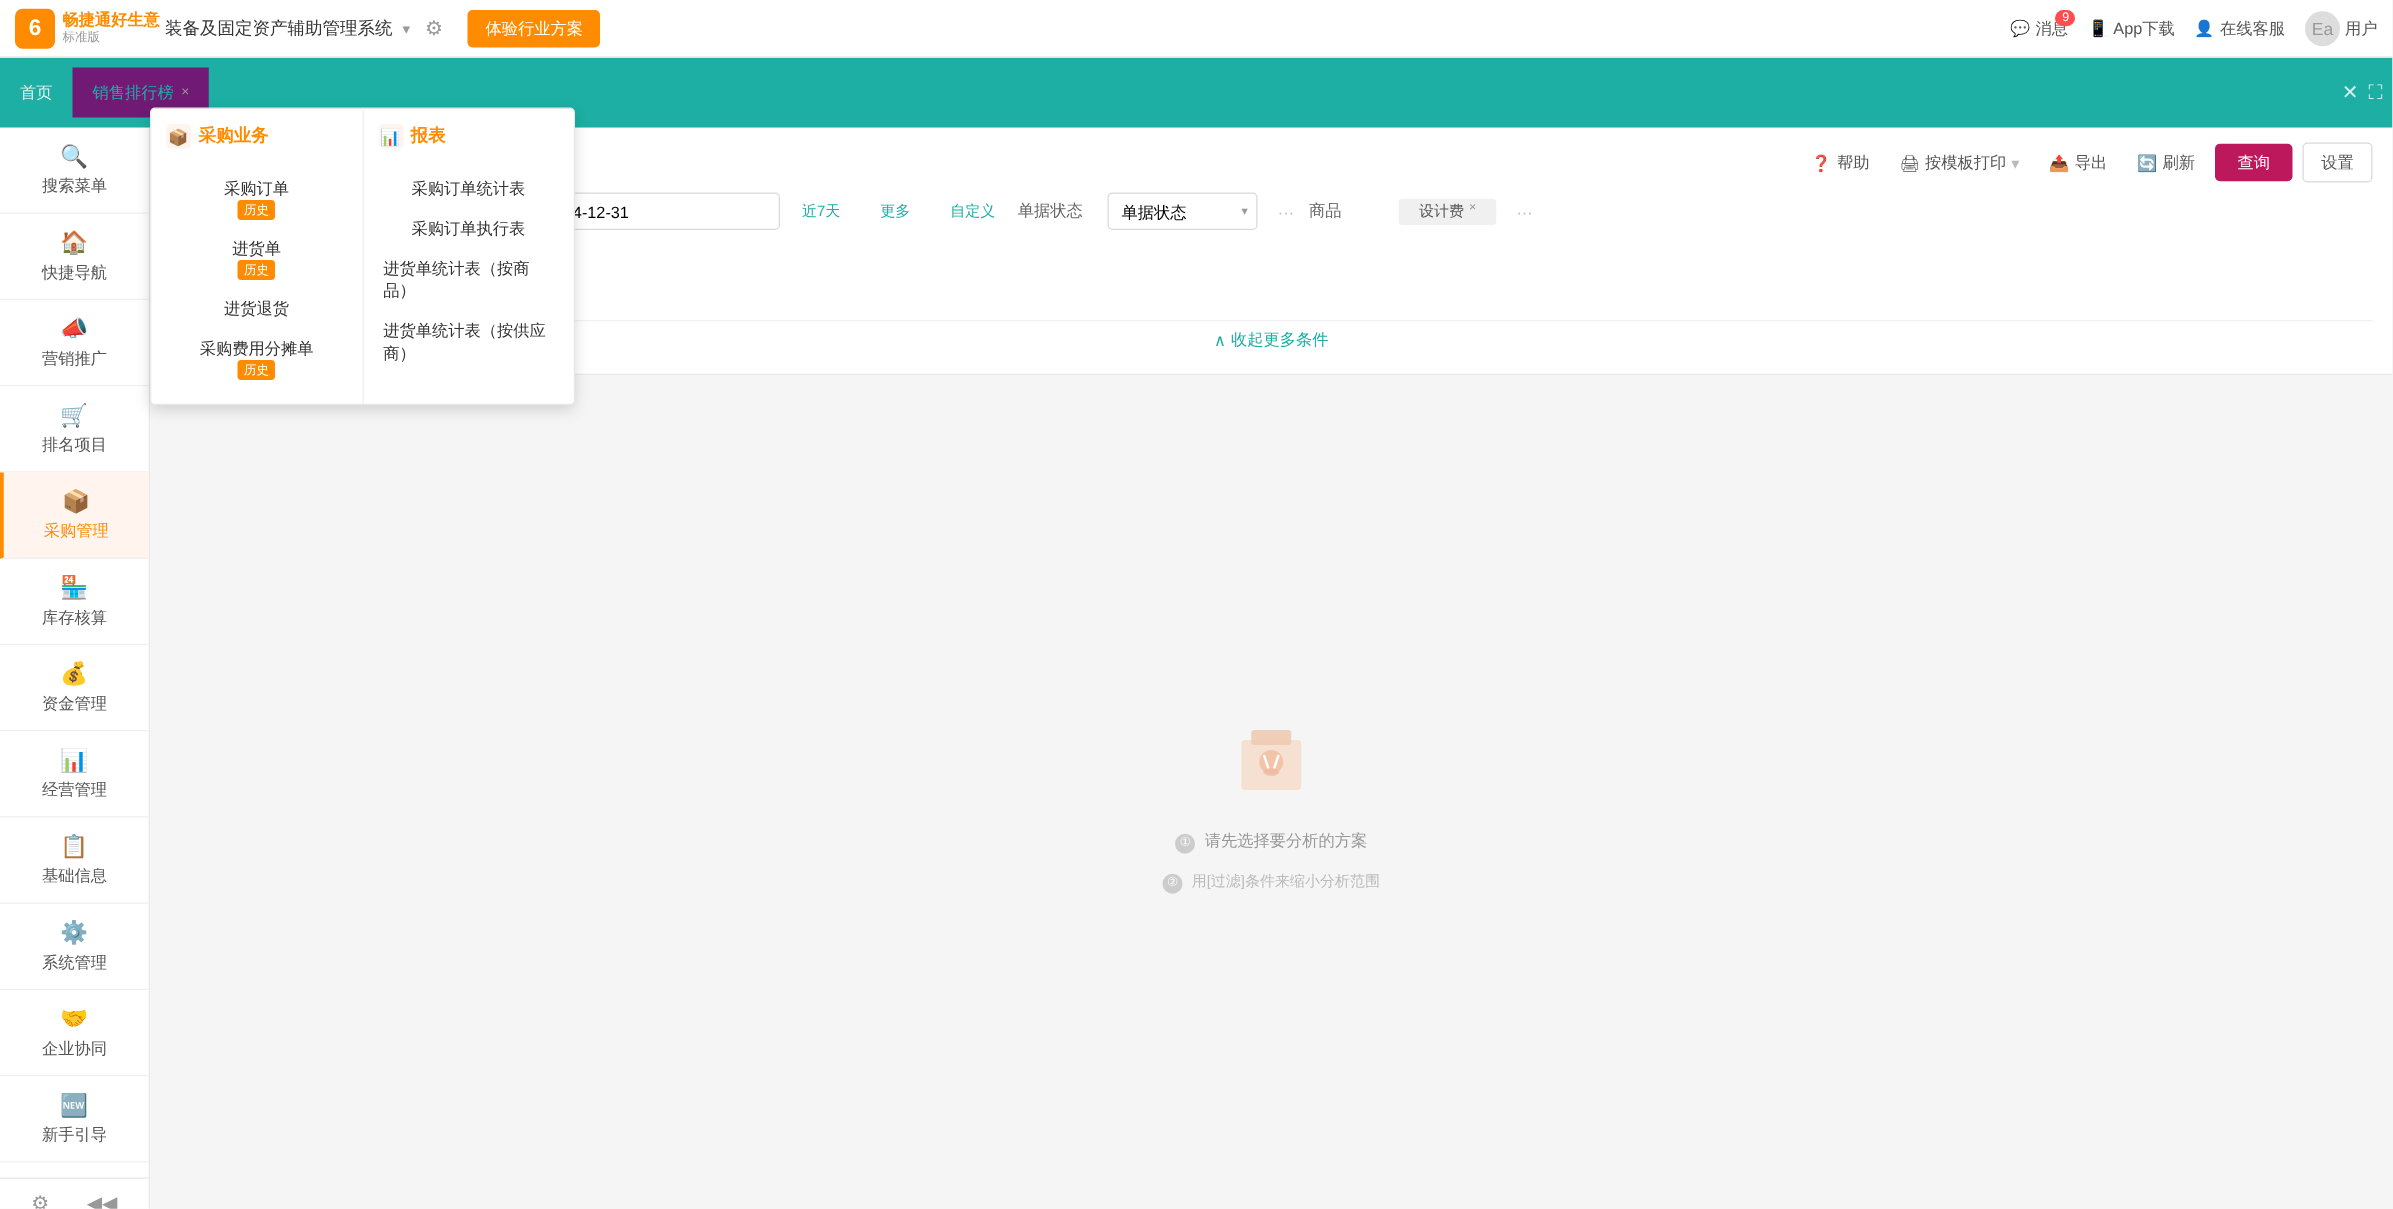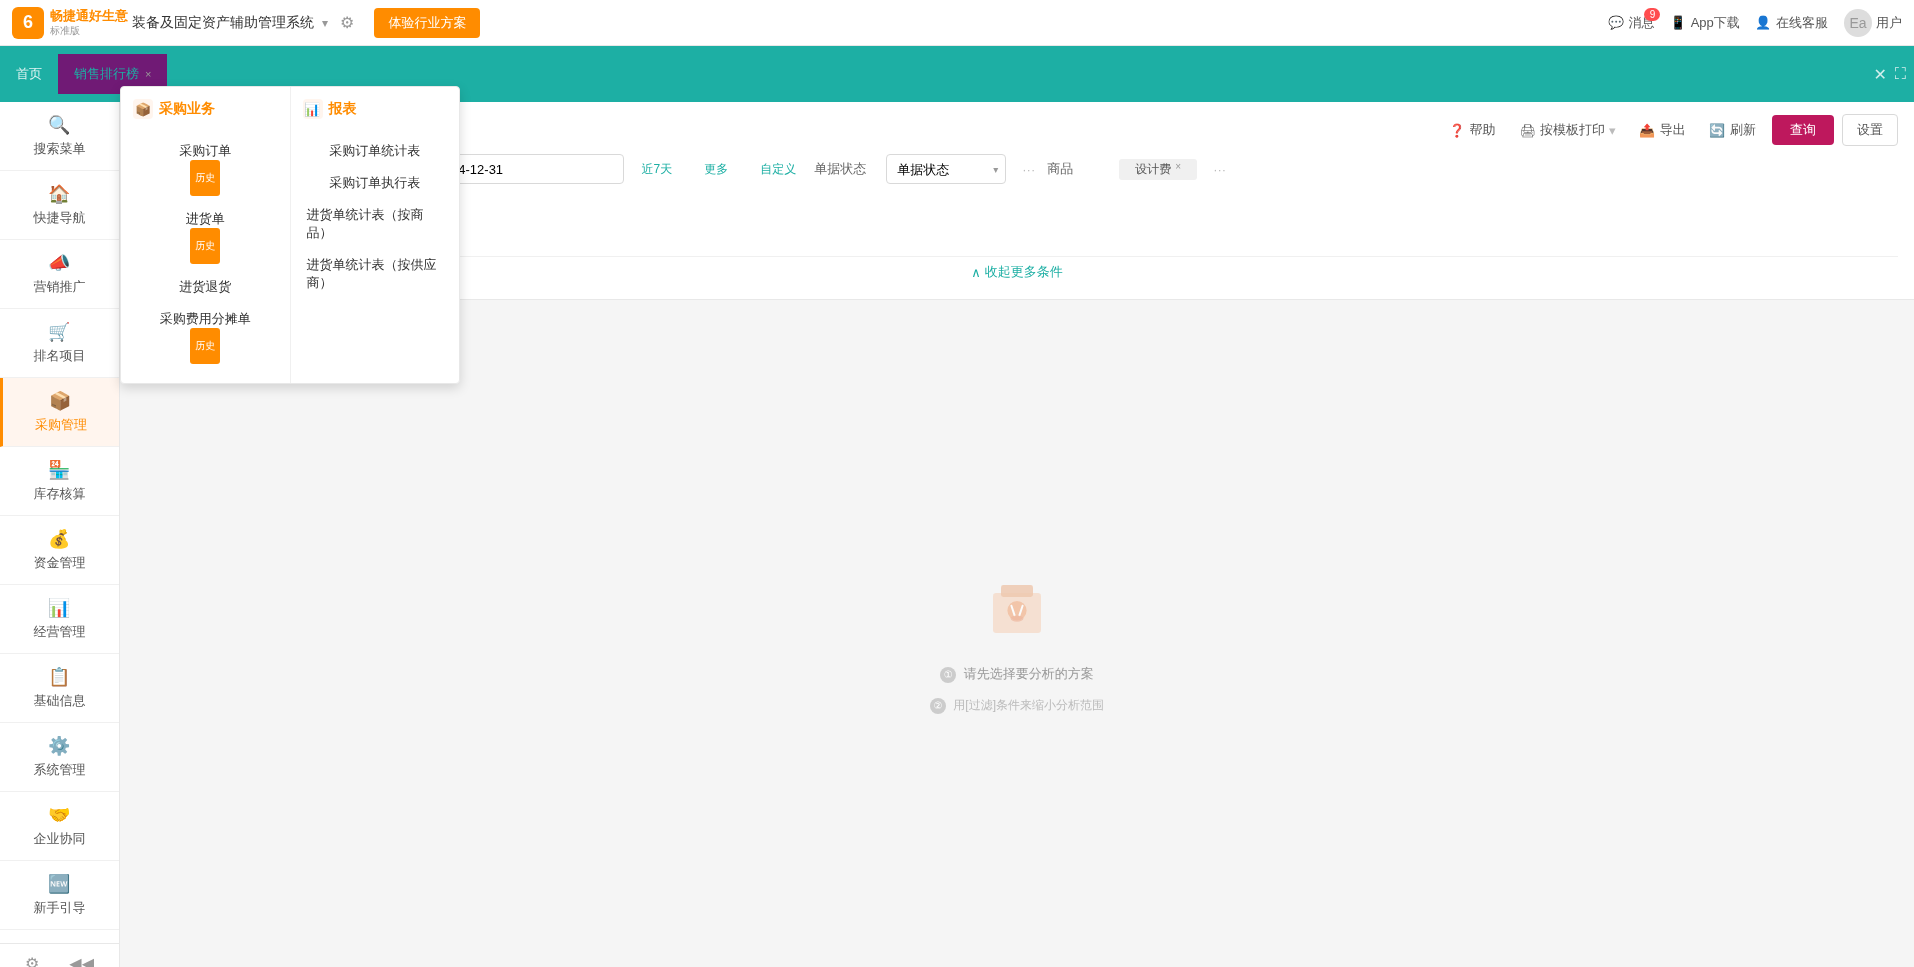--- a/index.html
+++ b/index.html
@@ -388,21 +388,21 @@
       cursor: pointer;
       color: #333;
       font-size: 13px;
       border-radius: 3px;
       flex-direction: column;
     }
     .history-badge {
       background: #ff8c00;
       color: #fff;
       font-size: 10px;
-      padding: 11px 5px;
+      padding: 1px 5px;
       border-radius: 3px;
     }
   </style>
 </head>
 <body>
 
 <div class="top-bar">
   <div class="logo-area">
     <div class="logo-icon">6</div>
     <div class="logo-text">

